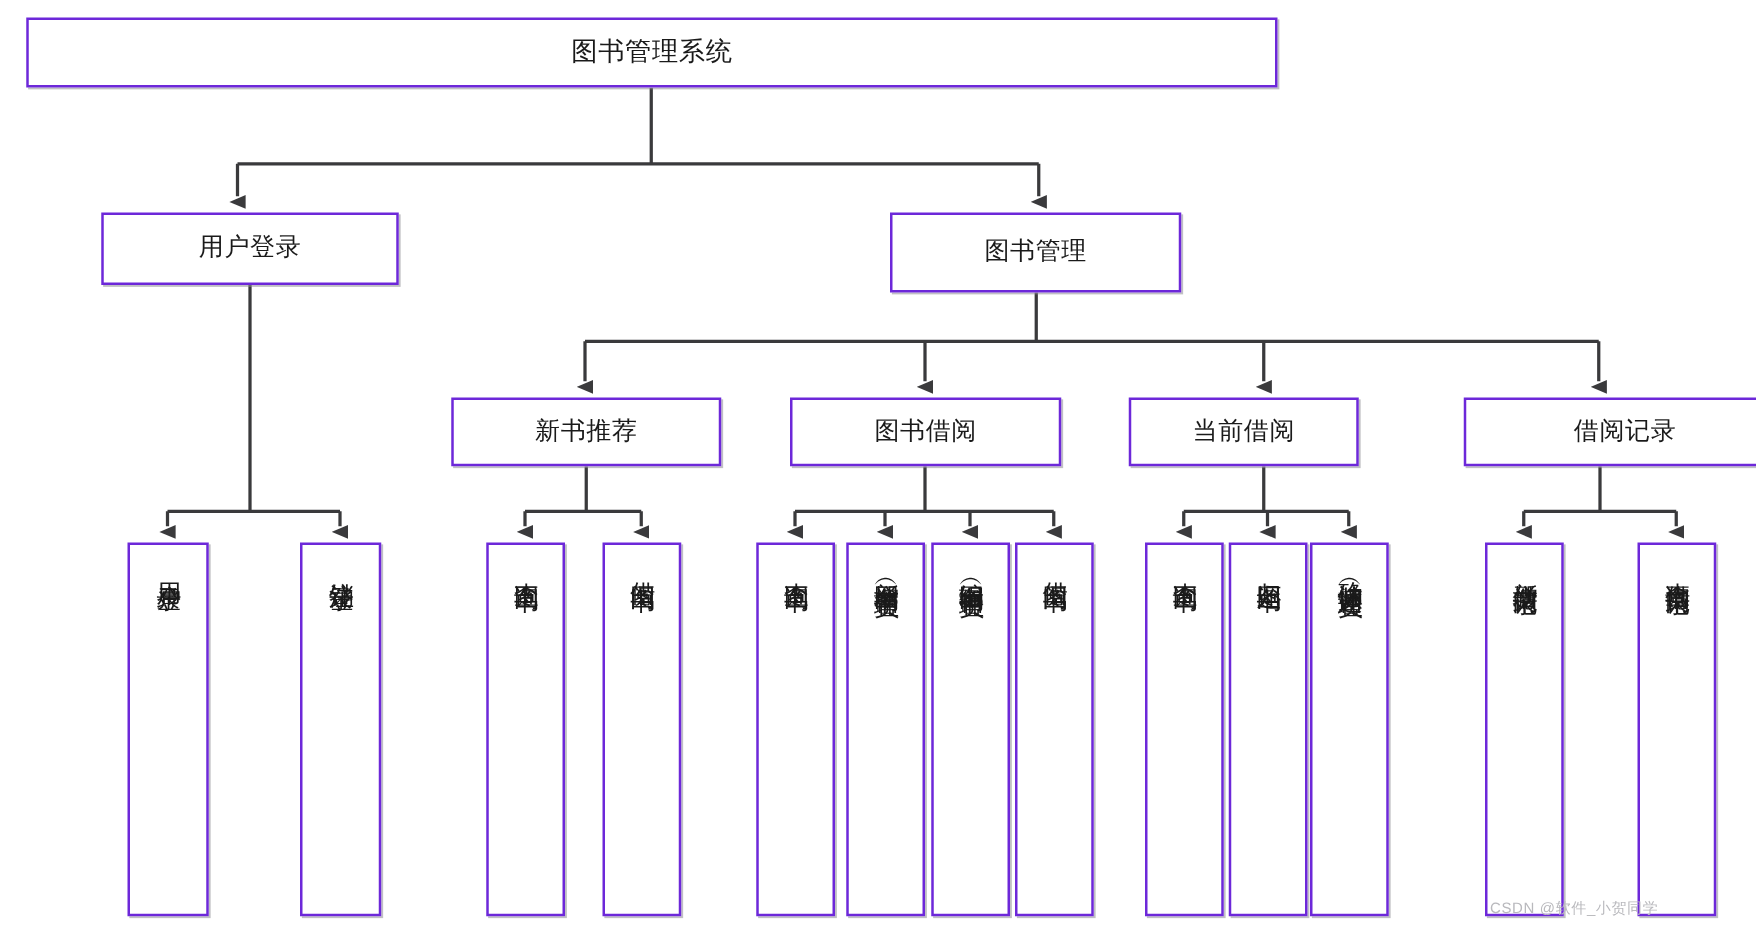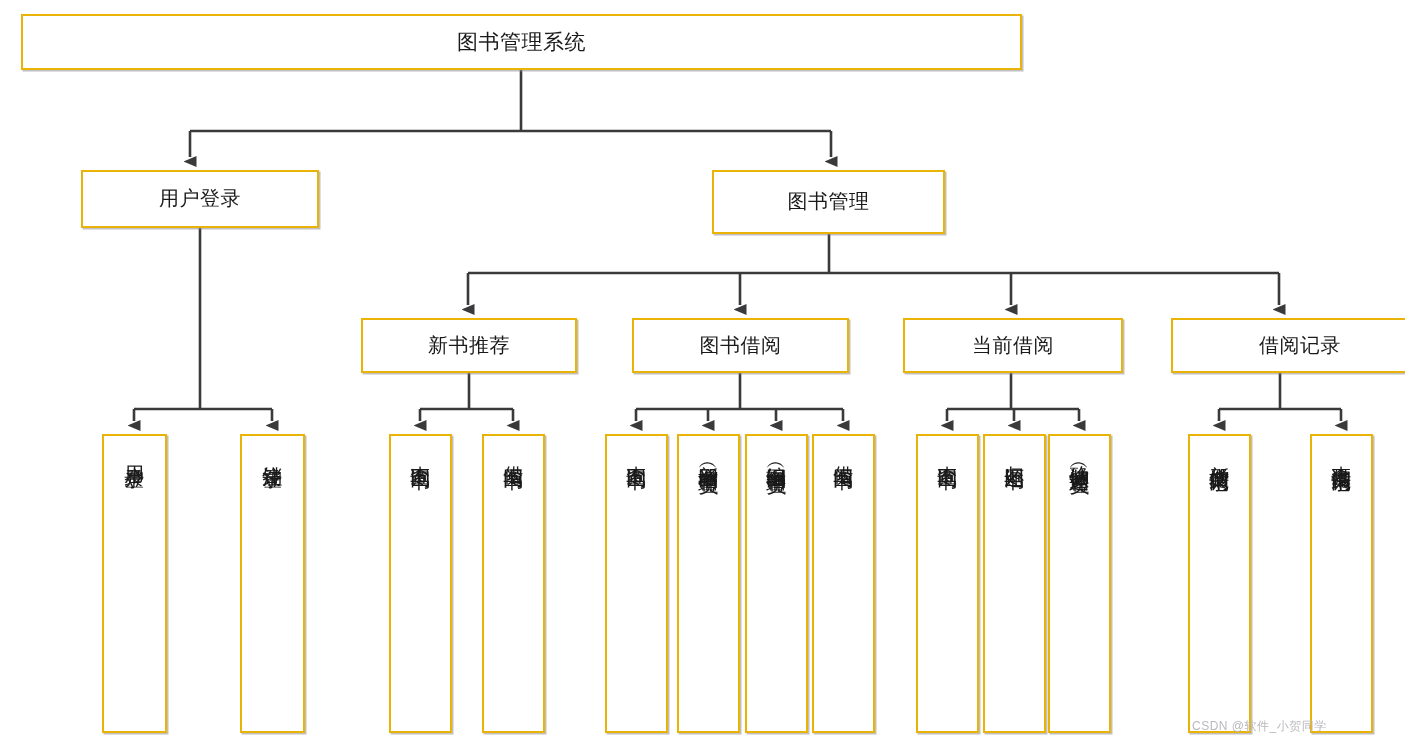--- a/index.html
+++ b/index.html
@@ -23,21 +23,21 @@
     left: 0;
     top: 0;
     width: 1405px;
     height: 747px;
   }
   
   .node {
     position: absolute;
     box-sizing: border-box;
     background: #ffffff;
-    border: 2px solid #eab308;
+    border: 2px solid #6d28d9;
     display: flex;
     align-items: center;
     justify-content: center;
     color: #1a1a1a;
     box-shadow: 1.5px 1.5px 0 0 rgba(140,140,145,0.55);
   }
   .node .label {
     display: block;
     line-height: 1.18;
     letter-spacing: 0.5px;
@@ -138,21 +138,21 @@
   <div class="node branch" style="left:712px; top:170px; width:233px; height:64px;">
     <span class="label">图书管理</span>
   </div>
 
   <div class="node branch" style="left:361px; top:318px; width:216px; height:55px;">
     <span class="label">新书推荐</span>
   </div>
   <div class="node branch" style="left:632px; top:318px; width:217px; height:55px;">
     <span class="label">图书借阅</span>
   </div>
-  <div class="node branch" style="left:903px; top:318px; width:220px; height:55px;">
+  <div class="node branch" style="left:903px; top:318px; width:184px; height:55px;">
     <span class="label">当前借阅</span>
   </div>
   <div class="node branch" style="left:1171px; top:318px; width:258px; height:55px;">
     <span class="label">借阅记录</span>
   </div>
 
   <div class="node leaf" style="left:102px; top:434px; width:65px; height:299px;">
     <span class="label">用户登录</span>
   </div>
   <div class="node leaf" style="left:240px; top:434px; width:65px; height:299px;">

